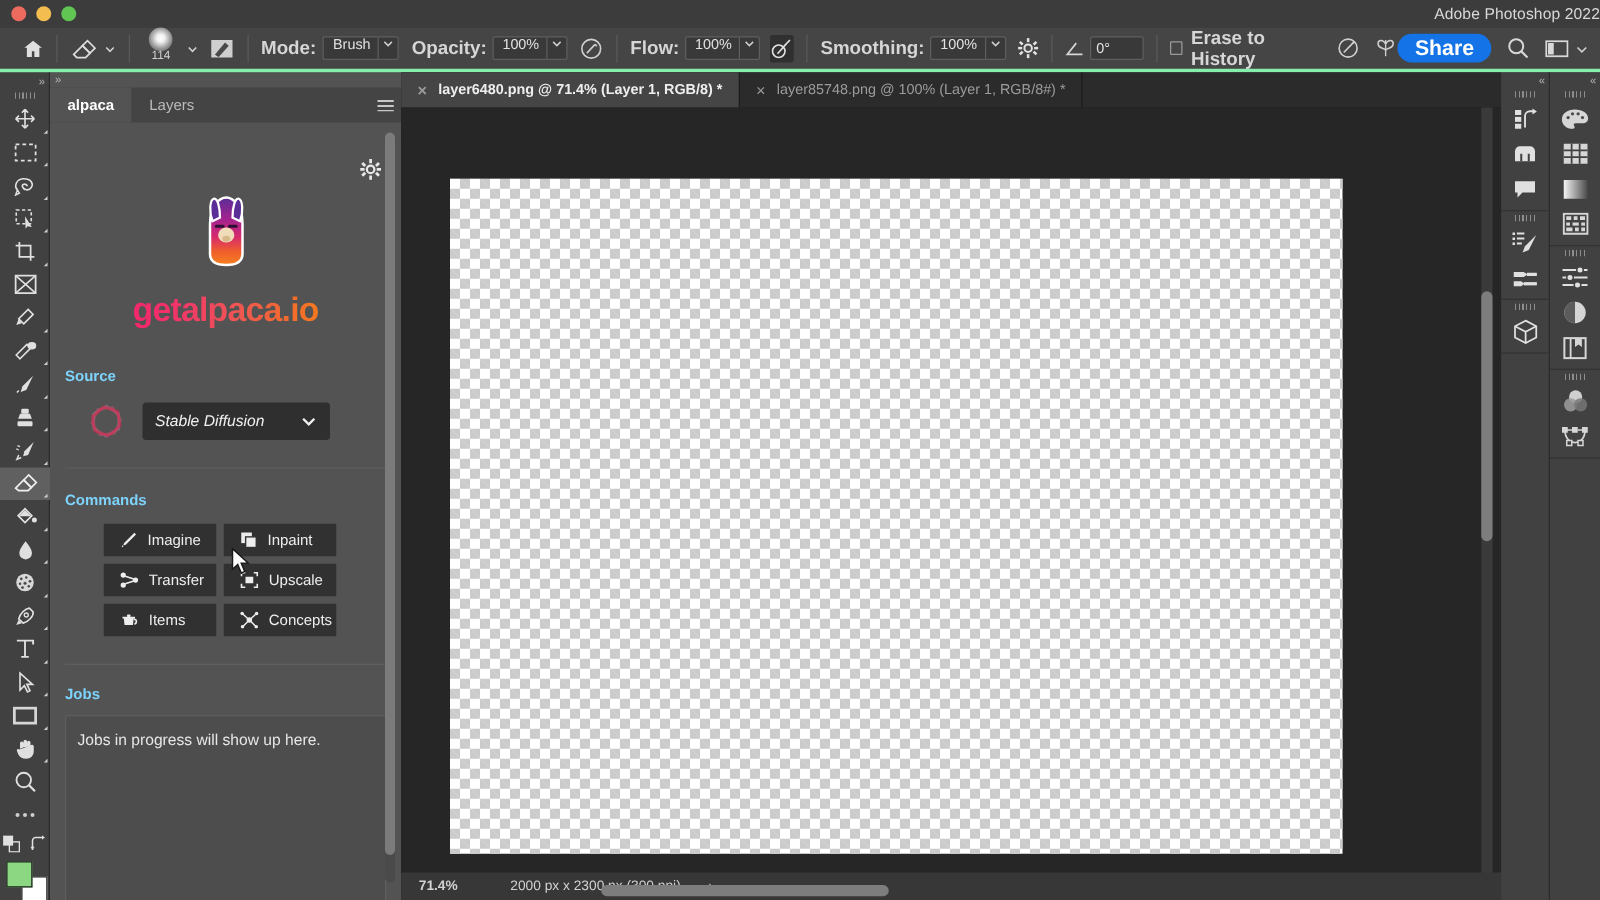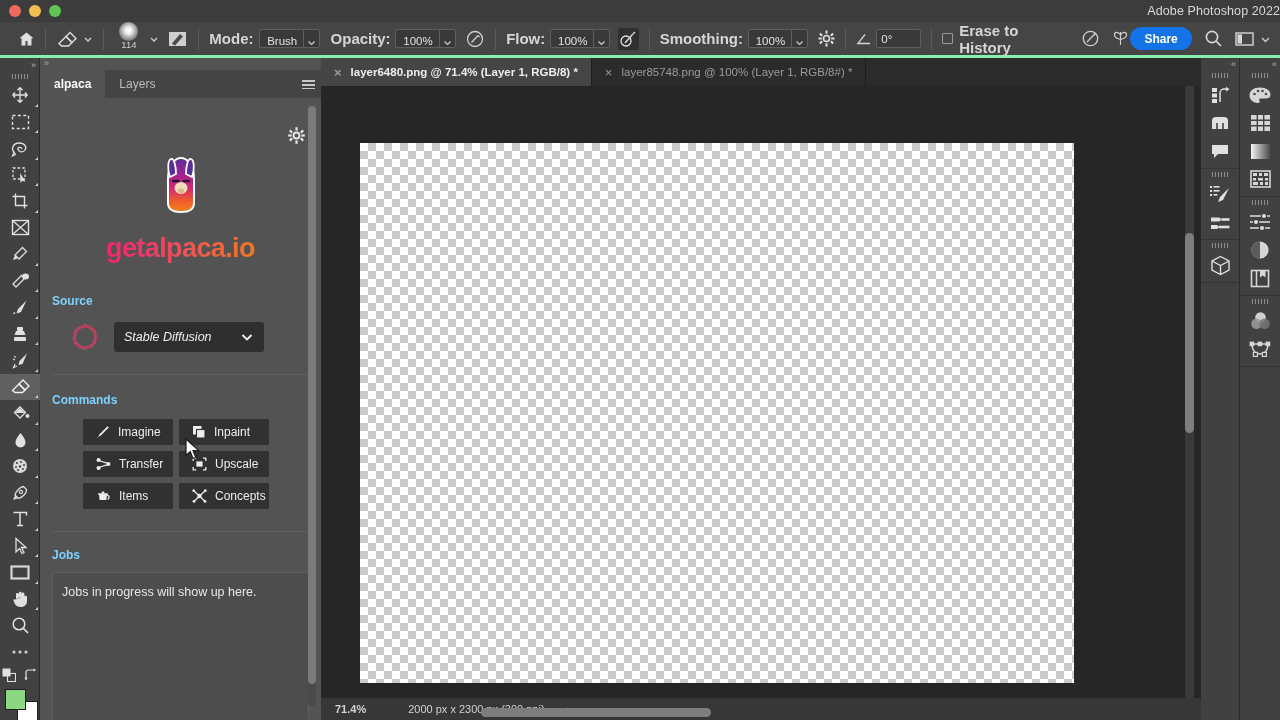--- a/index.html
+++ b/index.html
@@ -55,35 +55,35 @@
   }
   .brushnum { font-size: 9.5px; color: #d0d0d0; margin-top: -1px; line-height: 9px; }
   .label { font-size: 15px; color: #d6d6d6; font-weight: bold; }
   .field {
     background: #393939; border: 1px solid #5e5e5e; border-radius: 2px;
     height: 19px; display: flex; align-items: center;
     padding: 0 4px; font-size: 11.5px; color: #e2e2e2;
   }
   .combo {
     background: #393939; border: 1px solid #5e5e5e; border-radius: 2px;
-    height: 19px; display: flex; align-items: flex-end;
+    height: 19px; display: flex; align-items: flex-start;
   }
   .combo .val { padding: 0 6px 0 7px; font-size: 11.5px; color: #e2e2e2; }
   .combo .cdiv { width: 1px; align-self: stretch; background: #5e5e5e; }
   .combo .carrow { width: 15px; display:flex; align-items:center; justify-content:center; }
   .airbrush-btn {
     width: 22px; height: 22px; border-radius: 2px; background: #303030;
     display: flex; align-items: center; justify-content: center;
   }
   .chk {
     width: 11px; height: 11px; border: 1px solid #9a9a9a; border-radius: 1px;
     background: #454545;
   }
   .share-btn {
-    background: #1473e6; color: #fff; font-size: 12px; font-weight: bold;
+    background: #1473e6; color: #fff; font-size: 17px; font-weight: bold;
     height: 23px; padding: 0 14px; border-radius: 12px;
     display: flex; align-items: center;
   }
 
   
   .toolstrip {
     position: absolute; left: 0; top: 58px; width: 40px; height: 662px;
     background: #414141; border-right: 1px solid #2c2c2c;
   }
   .ts-collapse {

